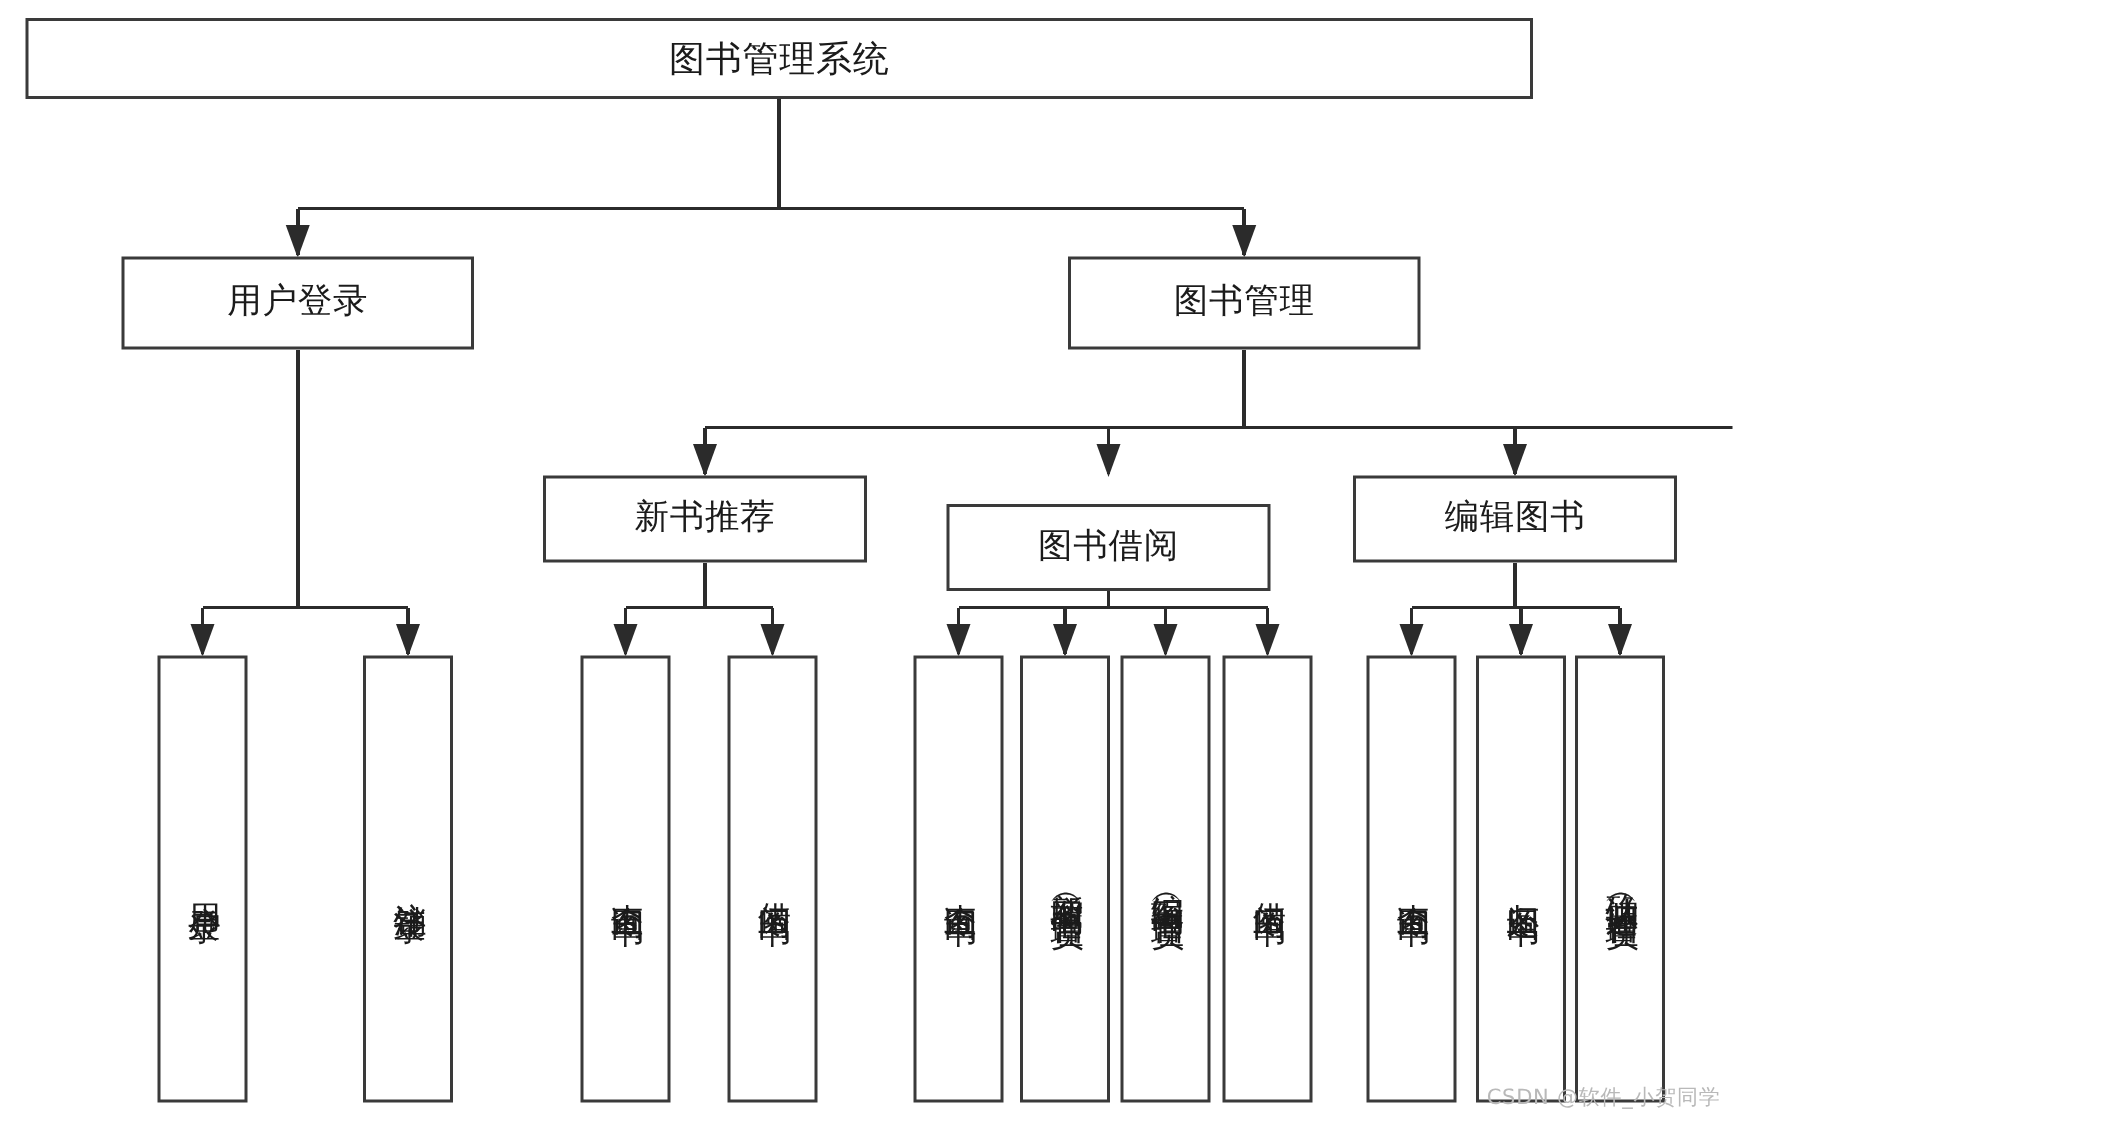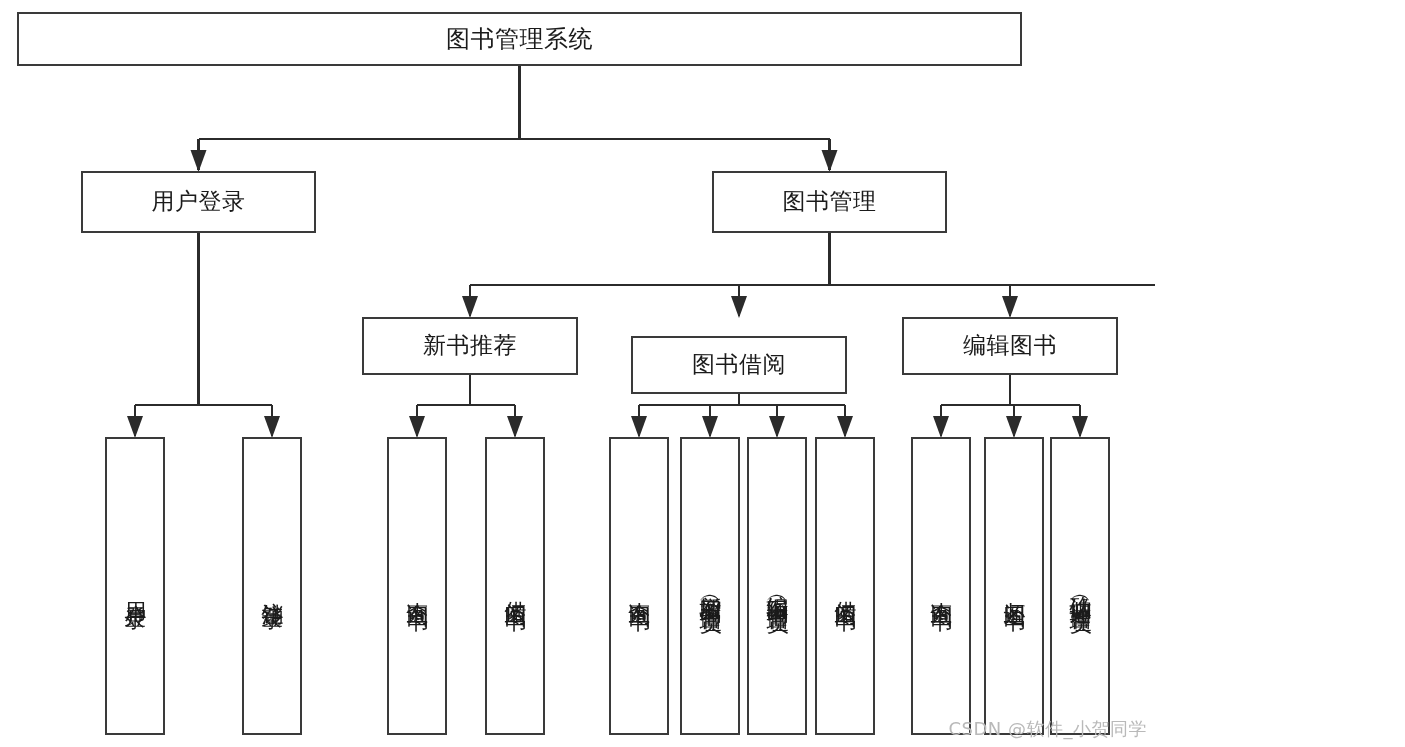--- a/index.html
+++ b/index.html
@@ -57,21 +57,21 @@
     white-space: normal;
     max-height: 270px;
   }
   .node.root .node-label {
     font-size: 24px;
   }
   #watermark {
     position: absolute;
     right: 8px;
     bottom: 6px;
-    font-size: 18px;
+    font-size: 14px;
     color: #b9b9b9;
     letter-spacing: 0.5px;
     white-space: nowrap;
     font-family: "DejaVu Sans", "Liberation Sans", sans-serif;
   }
 </style>
 </head>
 <body>
 
 <div id="diagram-root">

